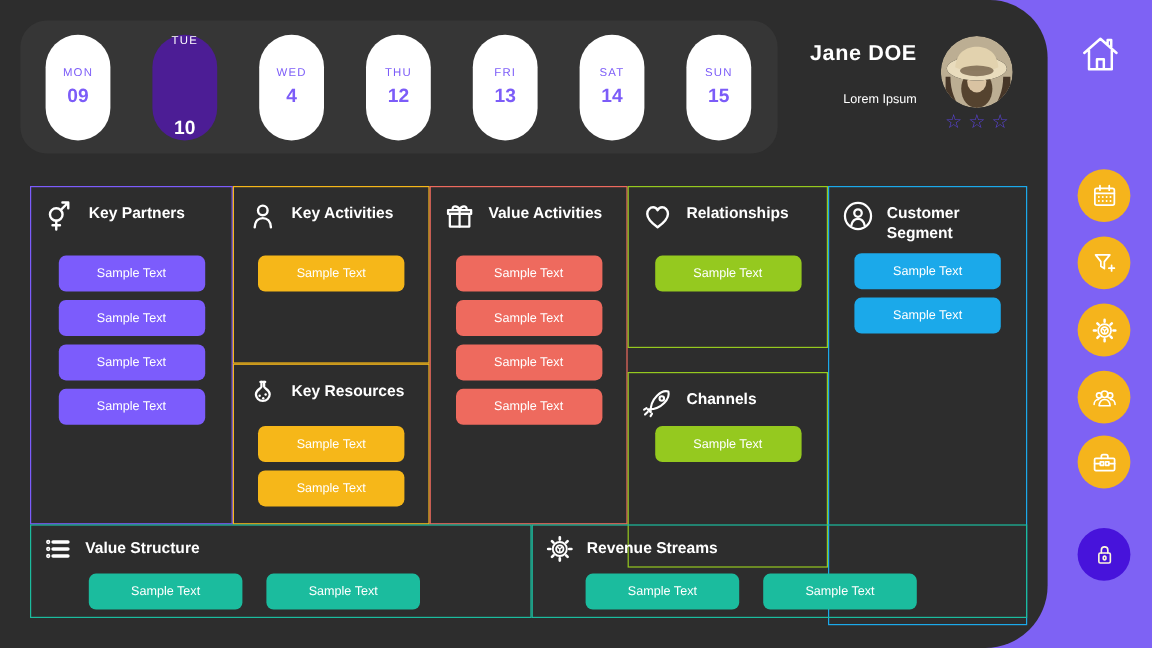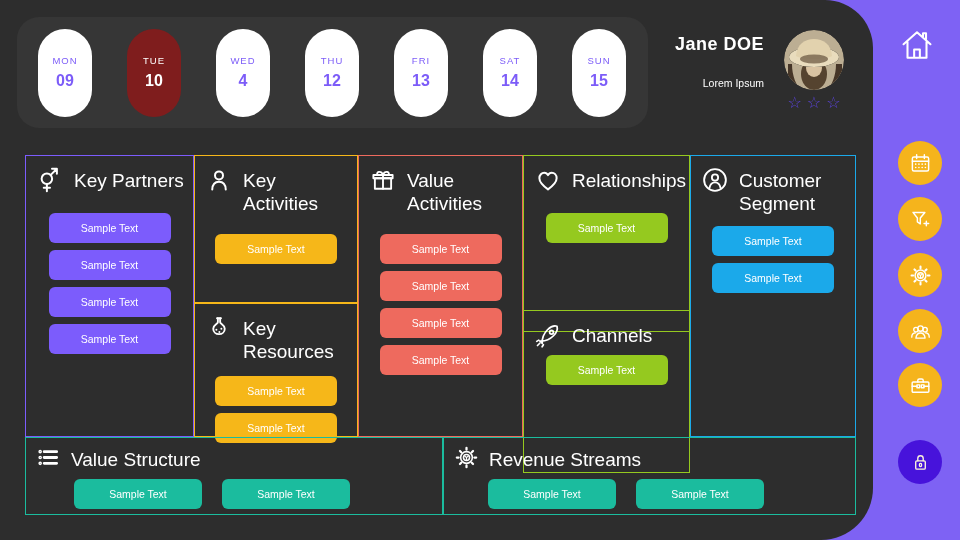--- a/index.html
+++ b/index.html
@@ -13,52 +13,52 @@
 
   
   .header-strip { position:absolute; left:17px; top:17px; width:631px; height:111px;
                   background:#363636; border-radius:22px; display:flex; align-items:center;
                   padding-left:21px; gap:35px; }
   .day-pill { width:54px; height:88px; background:#ffffff; border-radius:27px;
               display:flex; flex-direction:column; align-items:center; justify-content:center;
               gap:6px; cursor:pointer; }
   .day-pill .dname { font-size:9.5px; letter-spacing:1px; color:#7C5CF8; font-weight:400; }
   .day-pill .dnum  { font-size:16px; font-weight:700; color:#7C5CF8; }
-  .day-pill.selected { background:#7f1d1d; }
+  .day-pill.selected { background:#4c1d95;justify-content:space-between; }
   .day-pill.selected .dname, .day-pill.selected .dnum { color:#ffffff; }
 
   
   .profile { position:absolute; left:660px; top:30px; display:flex; gap:20px; }
   .profile-text { width:104px; text-align:right; padding-top:4px; }
   .profile-name { color:#fff; font-size:18px; font-weight:700; letter-spacing:.5px; }
   .profile-sub  { color:#fff; font-size:10.5px; margin-top:22px; }
   .avatar-wrap { display:flex; flex-direction:column; align-items:center; }
   .avatar { width:60px; height:60px; border-radius:50%; overflow:hidden; display:block; }
   .stars { margin-top:5px; display:flex; gap:5px; }
   .stars span { color:#5B43DB; font-size:16px; line-height:1; }
 
   
   .cell { position:absolute; border:1px solid #888; }
   .cell-head { display:flex; align-items:flex-start; gap:9px; padding:9px 8px 0 9px; }
   .cell-head .cicon { width:30px; height:30px; flex:0 0 30px; }
-  .cell-title { color:#fff; font-size:19px; font-weight:400; line-height:1.2; padding-top:5px; }
+  .cell-title { color:#fff; font-size:13px; font-weight:700; line-height:1.2; padding-top:5px; }
   .btn-col { display:flex; flex-direction:column; align-items:center; gap:7px; margin-top:18px; }
   .sample-btn { width:122px; height:30px; border-radius:6px; color:#fff; font-size:10.5px;
                 display:flex; align-items:center; justify-content:center; border:none; cursor:pointer;
                 font-family:"Liberation Sans", sans-serif; }
   .btn-row { display:flex; gap:20px; margin-top:7px; padding-left:48px; }
   .btn-row .sample-btn { width:128px; }
 
   #cell-key-partners      { left:25px;  top:155px; width:169px; height:282px; }
   #cell-key-activities    { left:194px; top:155px; width:164px; height:148px; }
   #cell-key-resources     { left:194px; top:303px; width:164px; height:134px; }
   #cell-value-proposition { left:358px; top:155px; width:165px; height:282px; }
-  #cell-relationships     { left:523px; top:155px; width:167px; height:177px; }
+  #cell-relationships     { left:523px; top:155px; width:167px; height:135px; }
   #cell-channels          { left:523px; top:310px; width:167px; height:163px; }
-  #cell-customer-segment  { left:690px; top:155px; width:166px; height:282px; }
+  #cell-customer-segment  { left:690px; top:155px; width:166px; height:366px; }
   #cell-cost-structure    { left:25px;  top:437px; width:418px; height:78px; }
   #cell-revenue-streams   { left:443px; top:437px; width:413px; height:78px; }
   #cell-key-resources .btn-col { margin-top:12px; }
   #cell-channels .btn-col { margin-top:5px; }
   #cell-customer-segment .cell-title { max-width:84px; }
   .cell-bottom .cell-head { padding-top:6px; }
   .cell-bottom .cicon { width:27px; height:27px; flex:0 0 27px; }
 
   
   .sidebar { position:absolute; right:0; top:0; width:87px; height:540px; }

